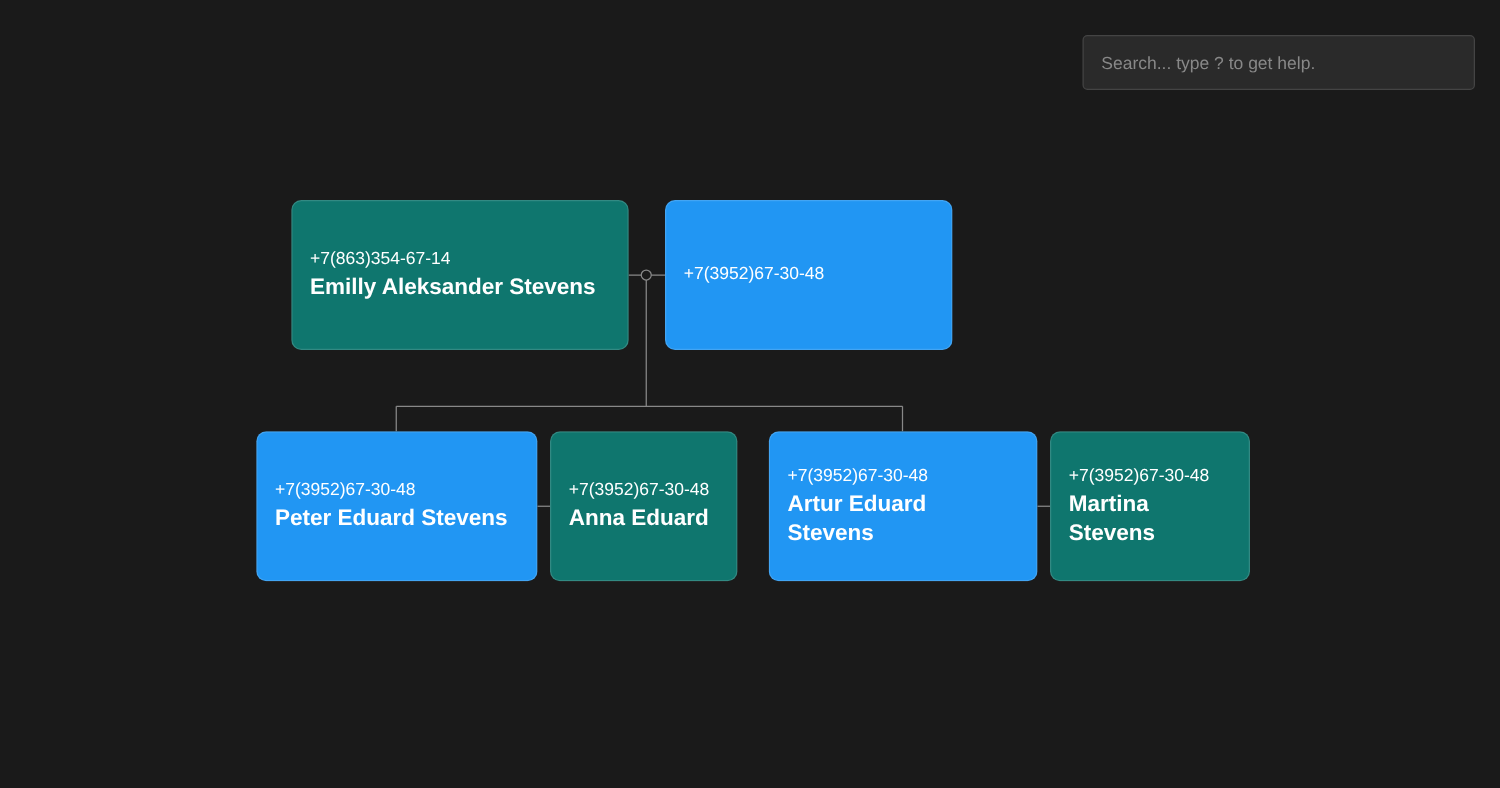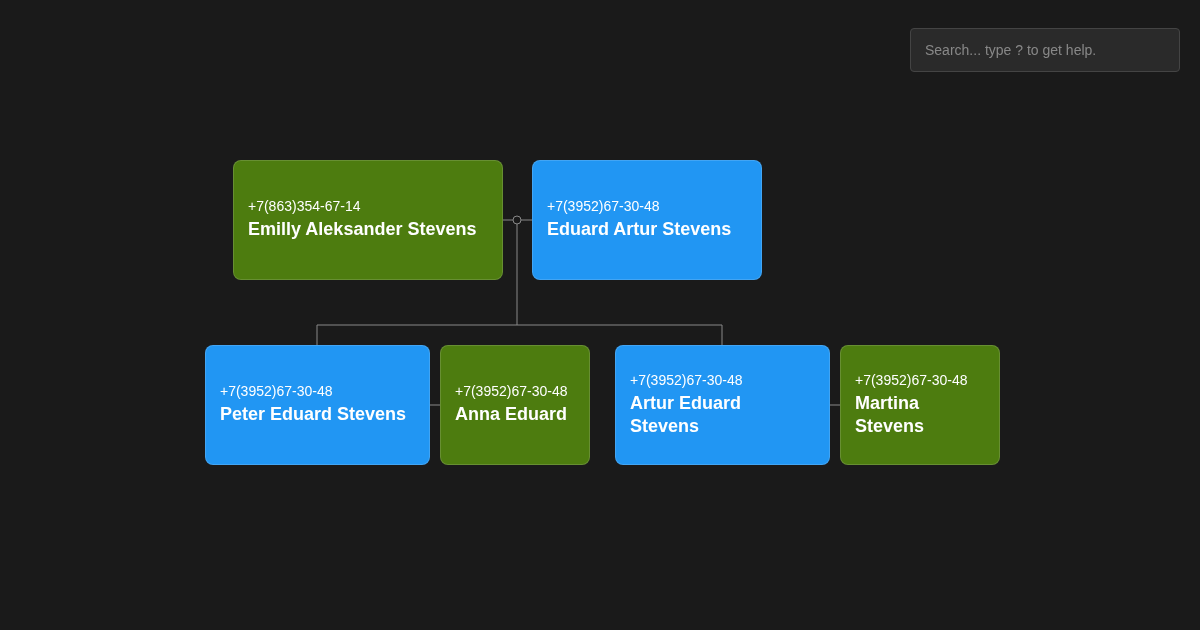--- a/index.html
+++ b/index.html
@@ -2,21 +2,21 @@
 <html><head>
 <meta charset="utf-8">
 <style>
   * { box-sizing: border-box; margin: 0; padding: 0; }
   html, body { width: 1200px; height: 630px; background: #1a1a1a; font-family: Arial, Helvetica, sans-serif; overflow: hidden; position: relative; }
   
   .search-box {
     position: absolute;
     top: 28px;
     right: 20px;
-    width: 270px;
+    width: 314px;
     height: 44px;
     background: #2a2a2a;
     border: 1px solid #444;
     border-radius: 4px;
     color: #aaa;
     font-size: 14px;
     padding: 0 14px;
     outline: none;
   }
   .search-box::placeholder { color: #888; }
@@ -30,21 +30,21 @@
     display: flex;
     flex-direction: column;
     justify-content: center;
     color: #fff;
     height: 120px;
     border: 1px solid rgba(255,255,255,0.15);
   }
   .node .phone { font-size: 14px; font-weight: 400; margin-bottom: 4px; }
   .node .name  { font-size: 18px; font-weight: 700; line-height: 1.3; }
   
-  .orange { background: #4d7c0f; }
+  .orange { background: #0f766e; }
   .blue   { background: #2196F3; }
   
   svg.wires { position: absolute; left: 0; top: 0; width: 1200px; height: 630px; pointer-events: none; }
   svg.wires line, svg.wires polyline { stroke: #888; stroke-width: 1; fill: none; }
   svg.wires circle { fill: #1a1a1a; stroke: #888; stroke-width: 1; }
 </style>
 </head>
 <body>
 
 <input class="search-box" type="text" placeholder="Search... type ? to get help." style="">
@@ -69,21 +69,20 @@
     <line x1="830" y1="405" x2="840" y2="405"></line>
   </svg>
 
   <div class="node orange" style="left:233px; top:160px; width:270px;">
     <div class="phone">+7(863)354-67-14</div>
     <div class="name">Emilly Aleksander Stevens</div>
   </div>
 
   <div class="node blue" style="left:532px; top:160px; width:230px;">
     <div class="phone">+7(3952)67-30-48</div>
-    <div class="name">Eduard Artur Stevens</div>
   </div>
 
   <div class="node blue" style="left:205px; top:345px; width:225px;">
     <div class="phone">+7(3952)67-30-48</div>
     <div class="name">Peter Eduard Stevens</div>
   </div>
 
   <div class="node orange" style="left:440px; top:345px; width:150px;">
     <div class="phone">+7(3952)67-30-48</div>
     <div class="name">Anna Eduard</div>

